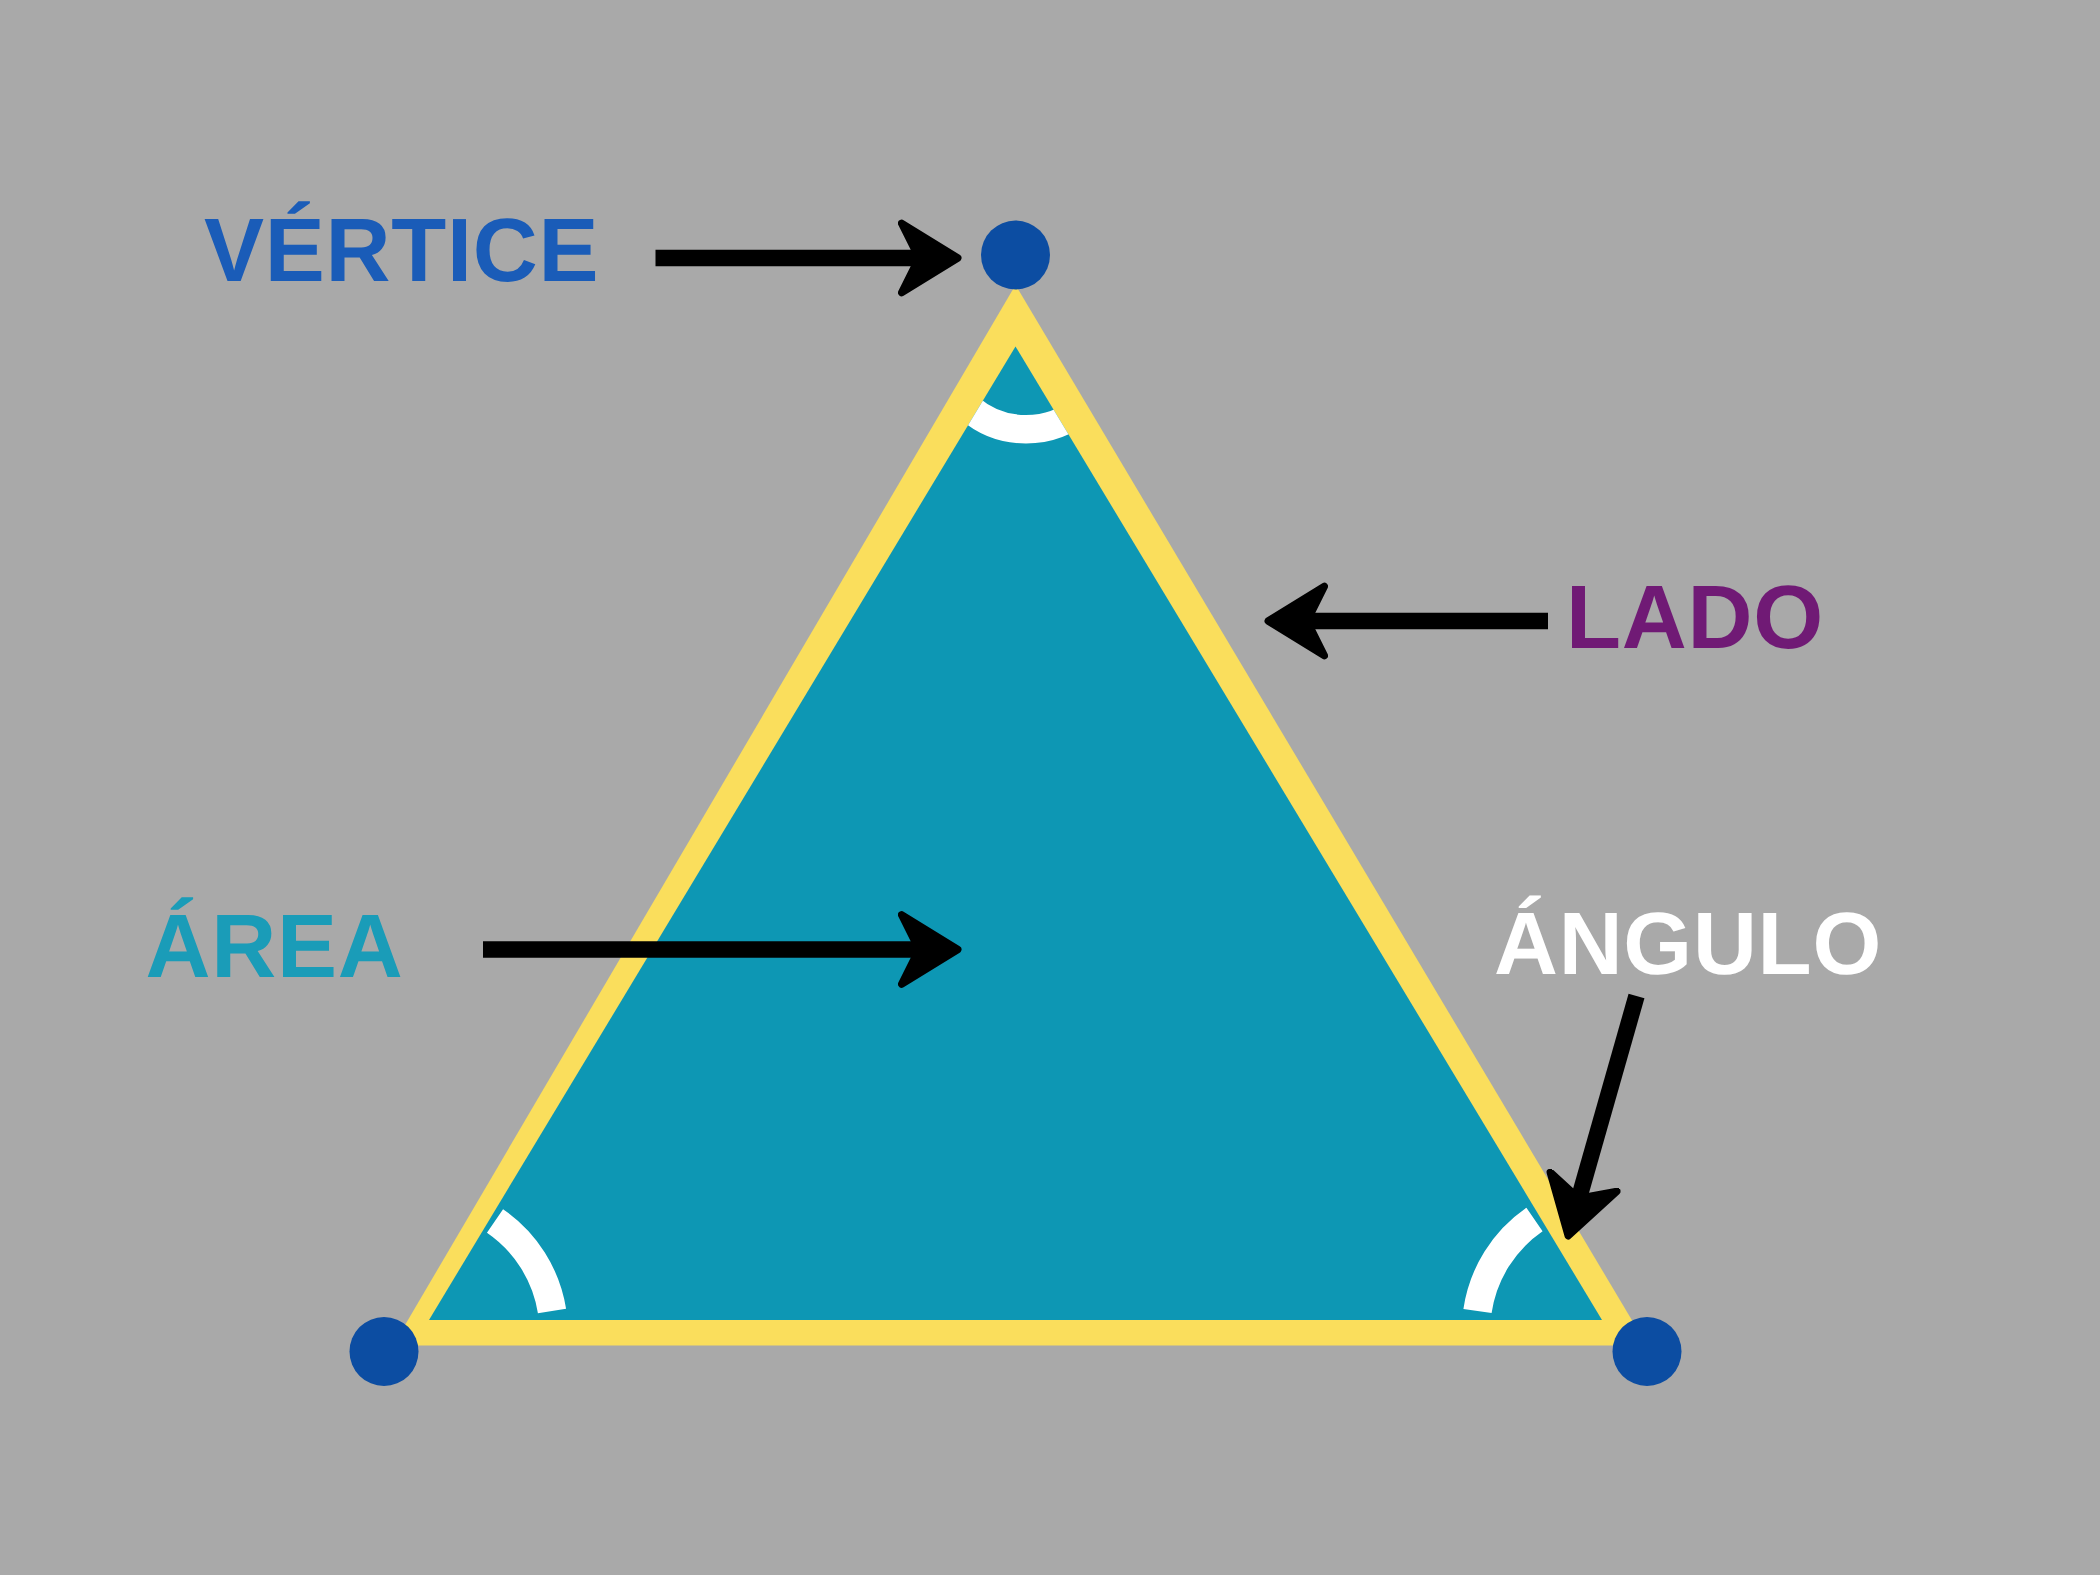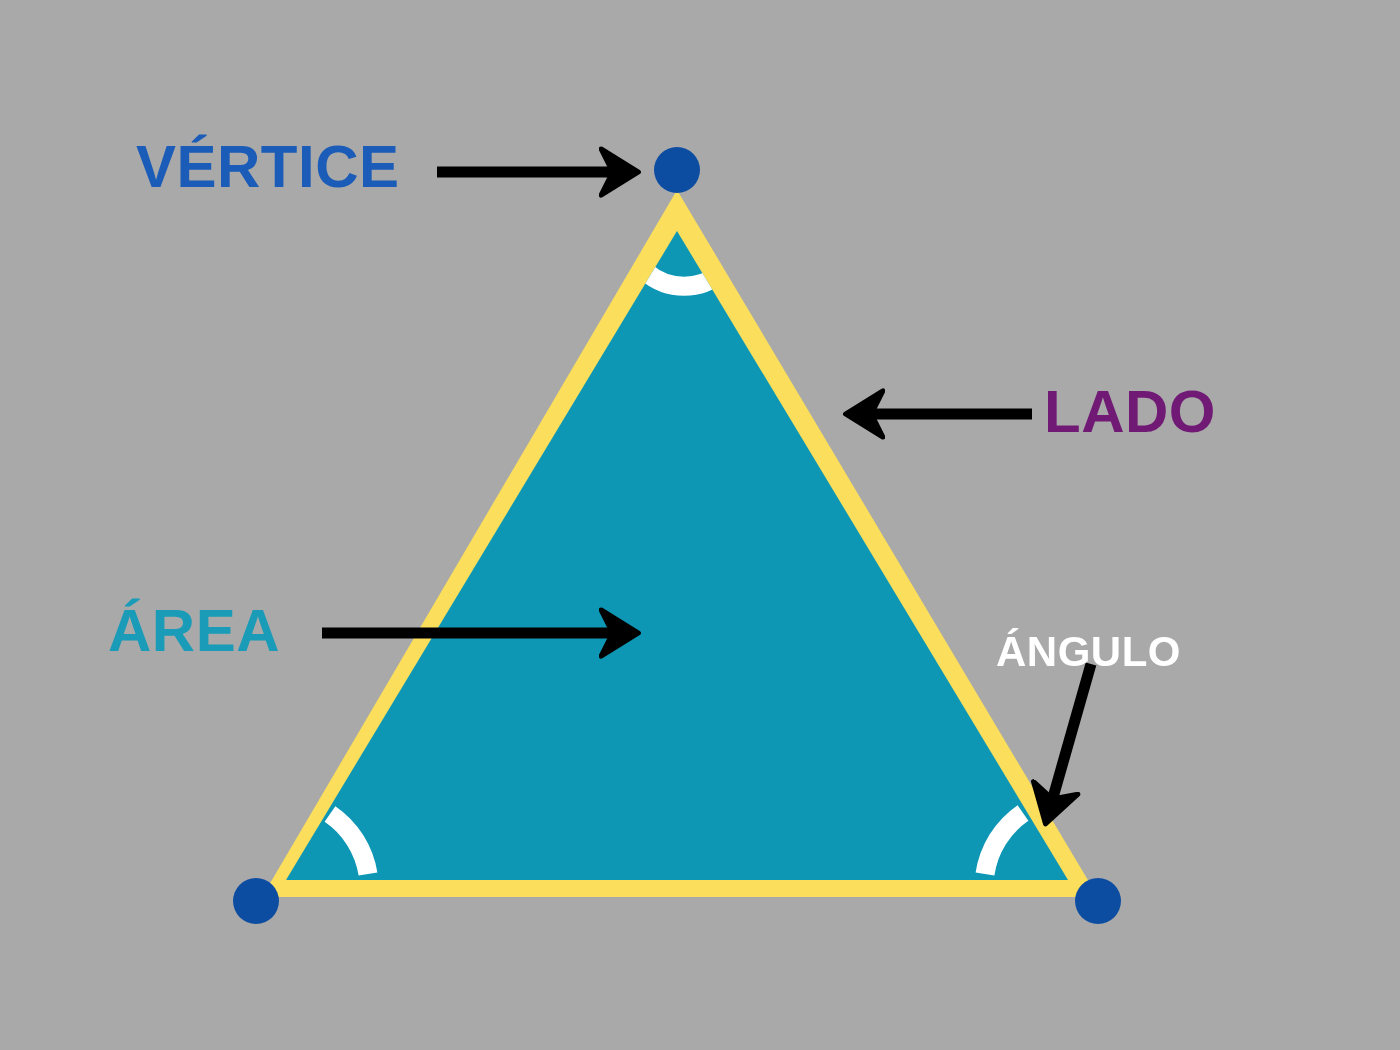--- a/index.html
+++ b/index.html
@@ -39,31 +39,30 @@
     font-size: 60px;
     color: #1a5cb8;
   }
   #label-lado {
     left: 1044px;
     top: 382px;
     font-size: 60px;
     color: #701a75;
   }
   #label-area {
-    left: 108px;
+    left: 97px;
     top: 601px;
     font-size: 60px;
     color: #1a9cb8;
   }
   #label-angulo {
     left: 996px;
     top: 600px;
-    font-size: 42px;
+    font-size: 59px;
     color: #ffffff;
-    margin-top: 31px;
   }
 </style>
 </head>
 <body>
 
 <div id="stage">
 
   <svg id="diagram-svg" viewBox="0 0 1400 1050">
 
     <defs>

